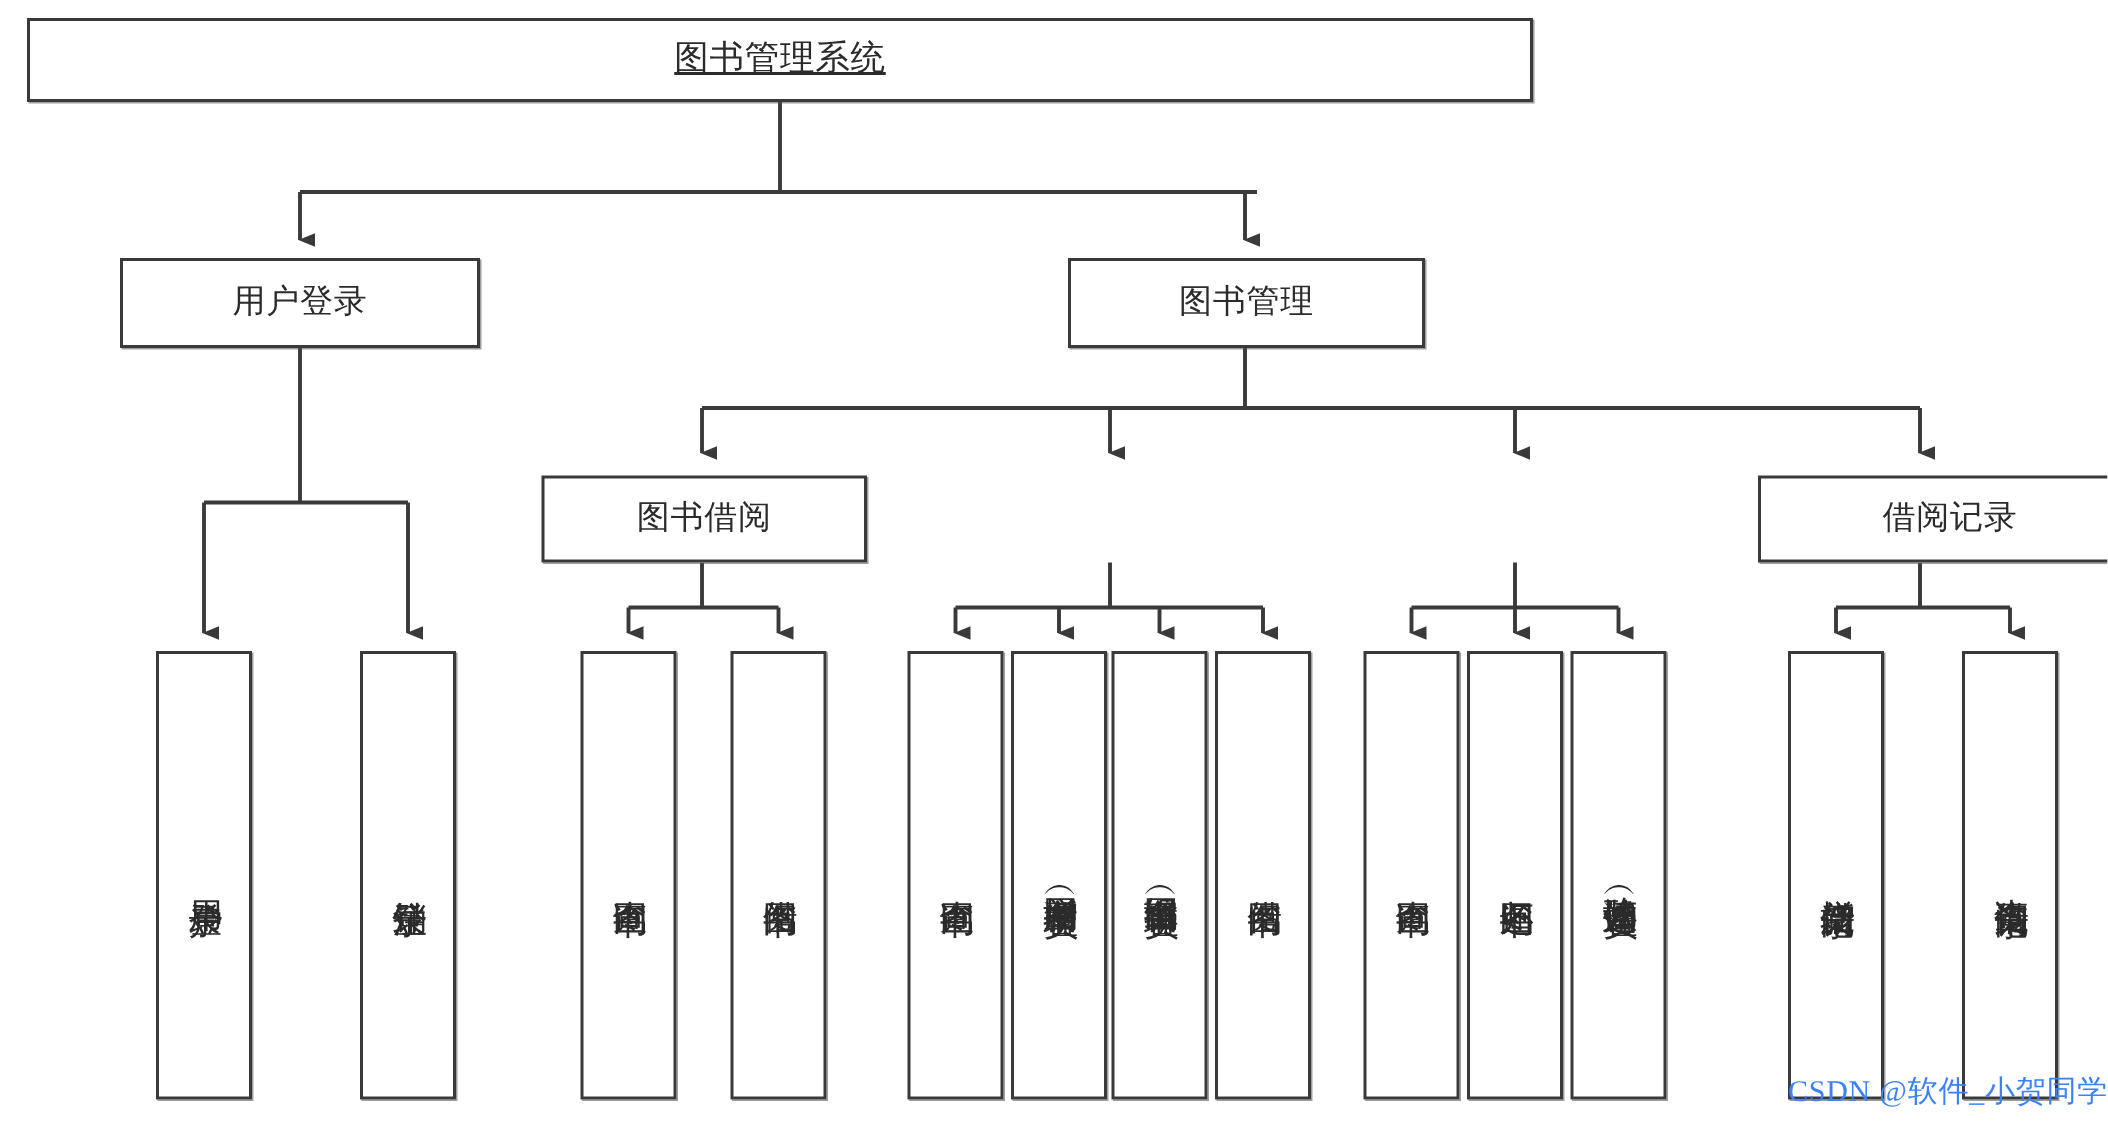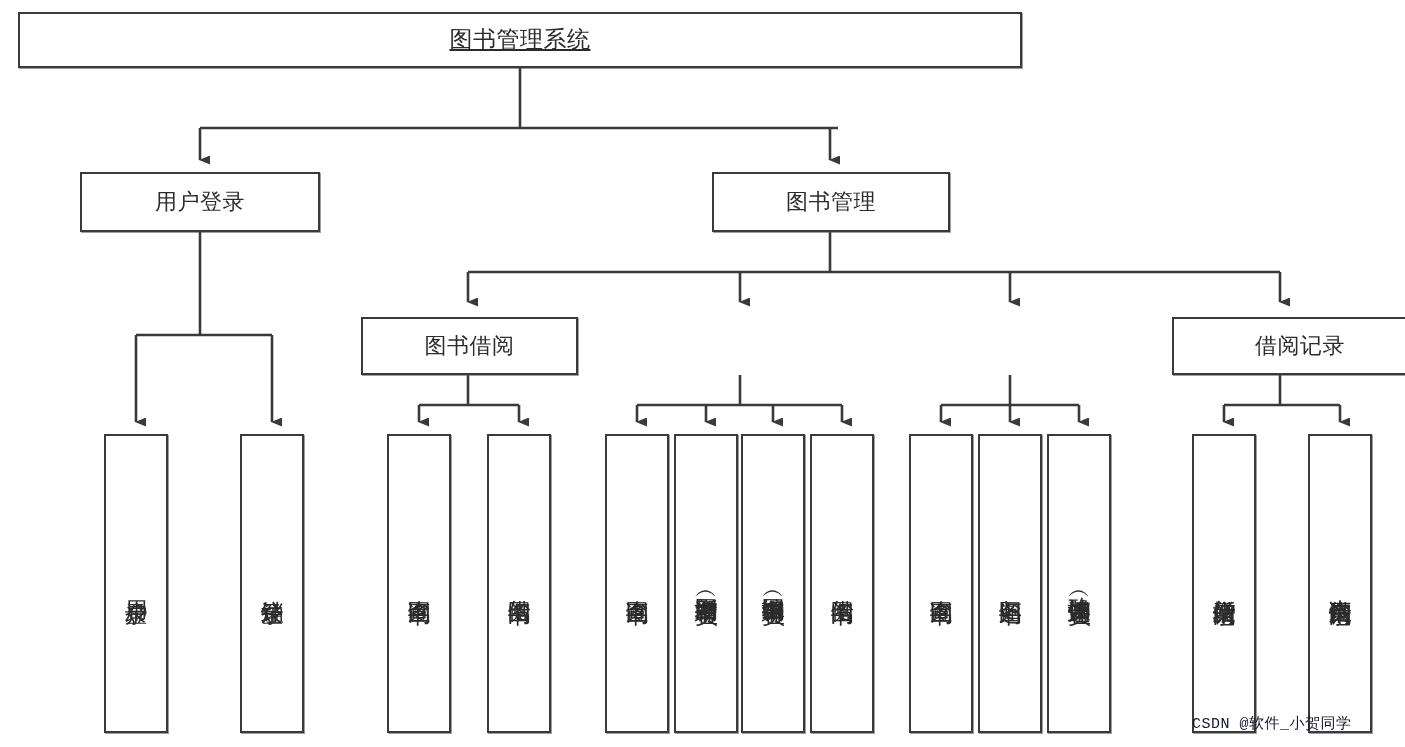--- a/index.html
+++ b/index.html
@@ -50,25 +50,25 @@
   .node.vertical .label {
     writing-mode: vertical-rl;
     text-orientation: upright;
     font-size: 23px;
     letter-spacing: 1px;
     white-space: nowrap;
   }
   .node.root .label { font-size: 23px; text-decoration: underline; }
   .watermark {
     position: absolute;
-    color: #0f172a;
-    font-size: 15px;
+    color: #3b82f6;
+    font-size: 20px;
     white-space: nowrap;
     letter-spacing: 0.5px;
-    font-family: Liberation Mono, monospace;
+    font-family: Liberation Serif, serif;
   }
 </style>
 </head>
 <body>
 
 <div id="canvas">
 
   <svg id="edges" viewBox="0 0 1405 747" xmlns="http://www.w3.org/2000/svg">
     <defs>
       <marker id="arrowhead" markerWidth="9" markerHeight="11" refX="4.5" refY="10" orient="auto" markerUnits="userSpaceOnUse">

